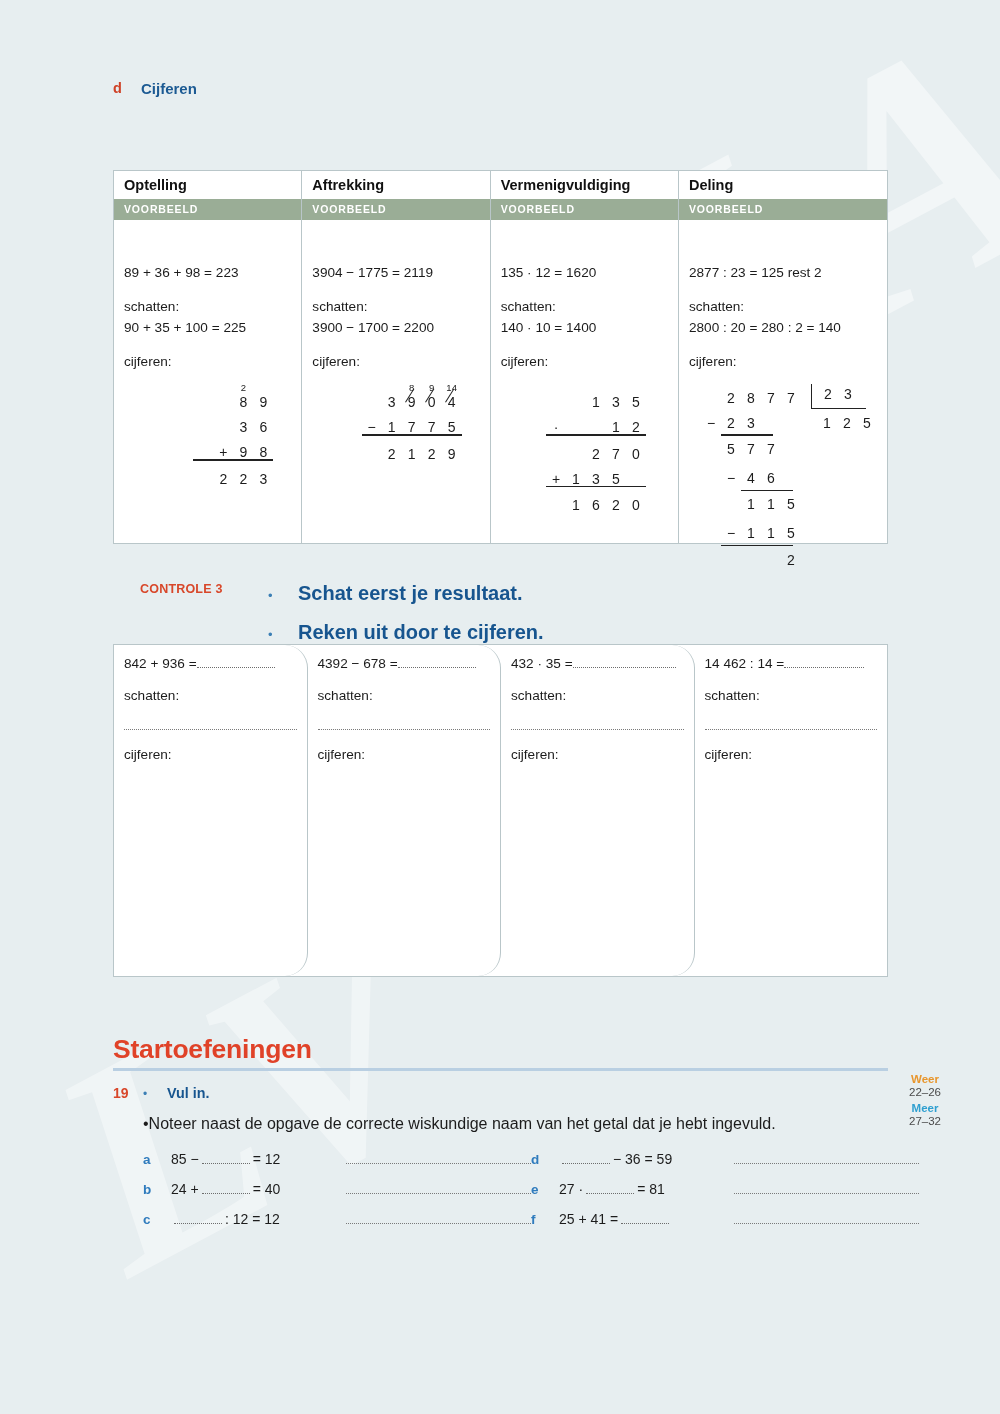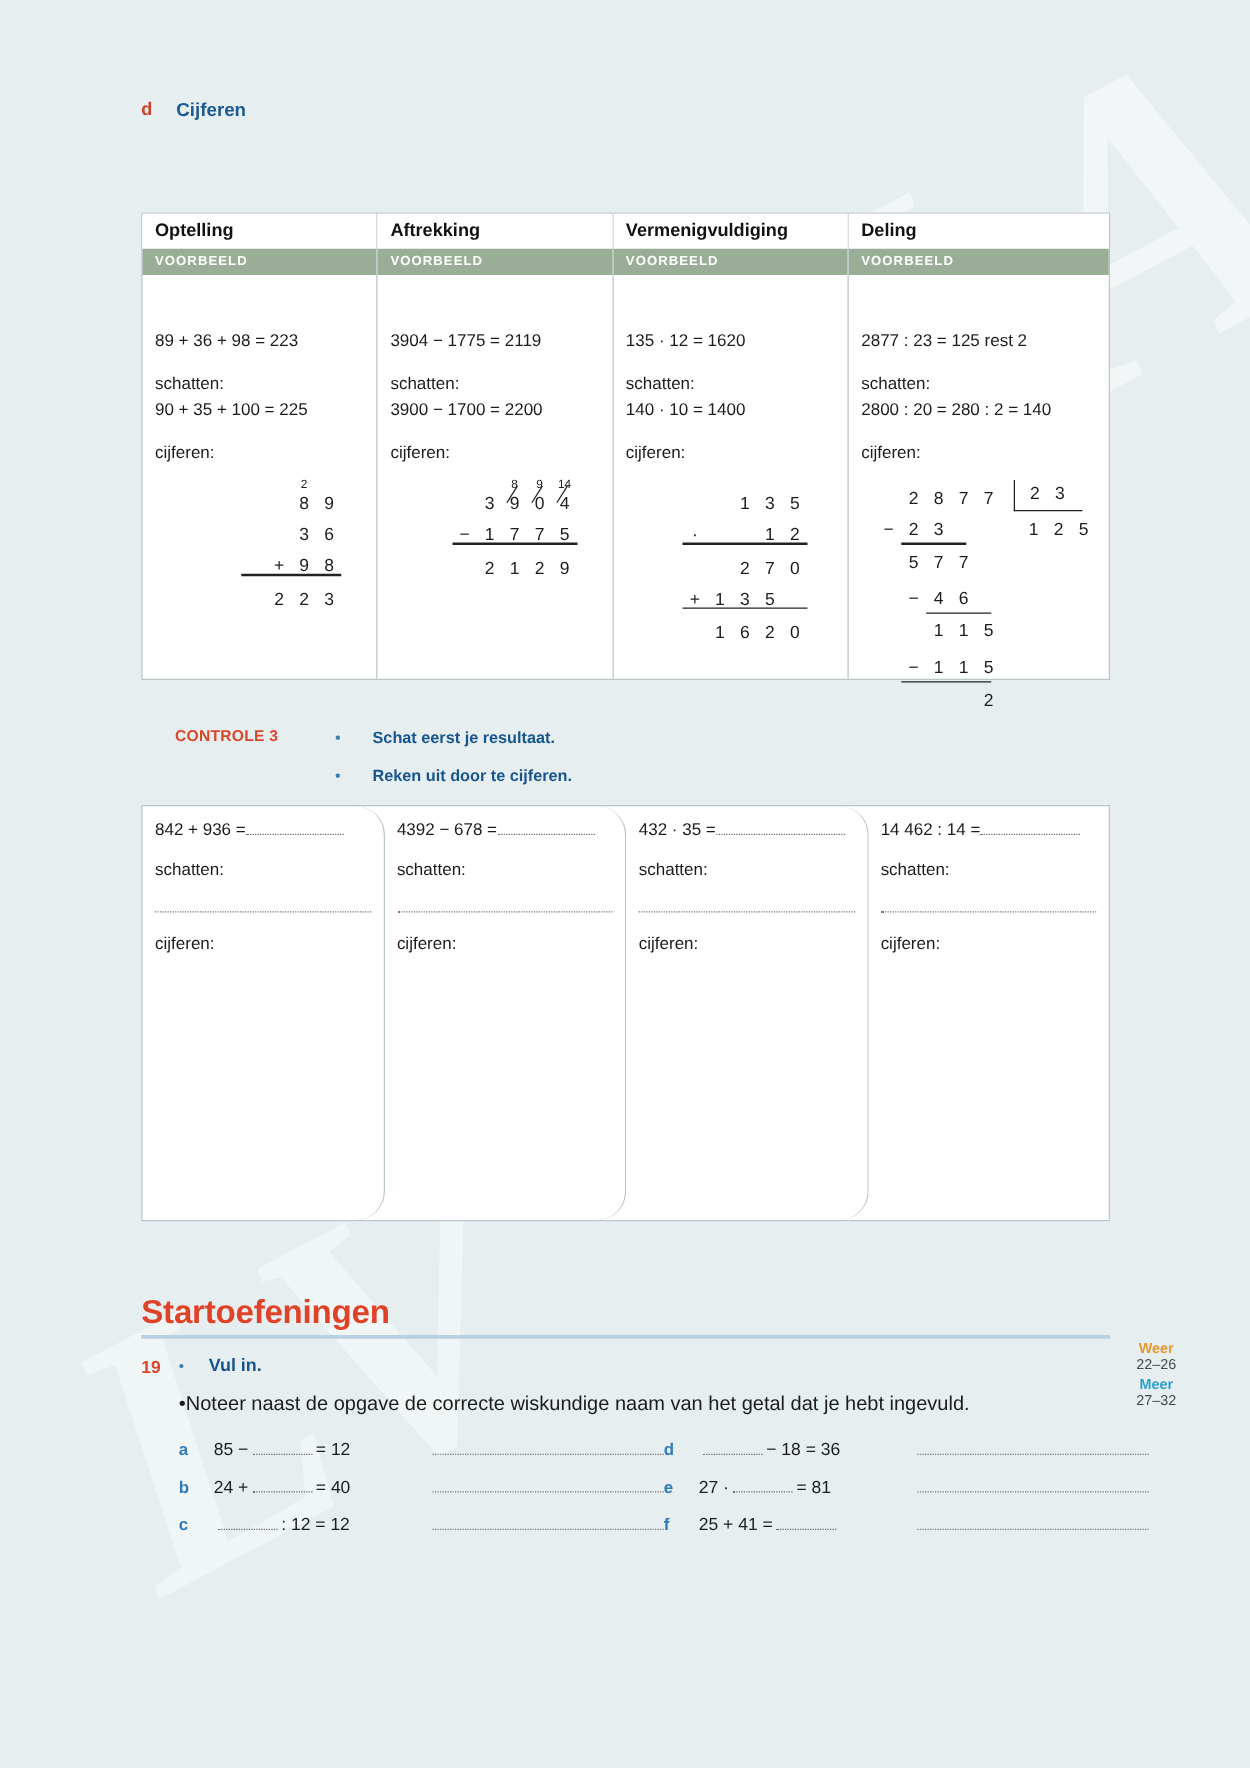--- a/index.html
+++ b/index.html
@@ -102,21 +102,21 @@
 
   
   .controle { position: absolute; left: 140px; top: 582px; width: 760px; }
   .controle .tag {
     position: absolute; left: 0; top: 0;
     color: #d8472a; font-weight: bold; font-size: 12.5px; letter-spacing: 0.2px;
   }
   .controle .bullets { margin-left: 128px; }
   .controle .bl { display: flex; align-items: baseline; margin-bottom: 16px; }
   .controle .dot { color: #3c7fb5; font-size: 13px; width: 30px; }
-  .controle .txt { color: #17558f; font-weight: bold; font-size: 13px; }
+  .controle .txt { color: #17558f; font-weight: bold; font-size: 20px; }
 
   
   .ans-table {
     position: absolute; left: 113px; top: 644px;
     width: 775px; height: 333px;
     border: 1px solid #b9c6c9; background: #ffffff; display: flex;
   }
   .ans-col { flex: 1 1 0; border-right: 1px solid #b9c6c9; padding: 11px 10px 0 10px; border-radius: 23px; }
   .ans-col:last-child { border-right: none; }
   .ans-q { font-size: 13.6px; white-space: nowrap; }
@@ -487,21 +487,21 @@
       <div class="items" style="margin-left:30px;">
 
         <div class="irow">
           <div class="icell">
             <span class="ilabel">a</span>
             <span class="iexpr"><span>85 −</span><span class="iblank"></span><span>= 12</span></span>
             <span class="ianswer"></span>
           </div>
           <div class="icell">
             <span class="ilabel">d</span>
-            <span class="iexpr"><span class="iblank"></span><span>− 18 = 36</span></span>
+            <span class="iexpr"><span class="iblank"></span><span>− 36 = 59</span></span>
             <span class="ianswer"></span>
           </div>
         </div>
 
         <div class="irow">
           <div class="icell">
             <span class="ilabel">b</span>
             <span class="iexpr"><span>24 +</span><span class="iblank"></span><span>= 40</span></span>
             <span class="ianswer"></span>
           </div>

